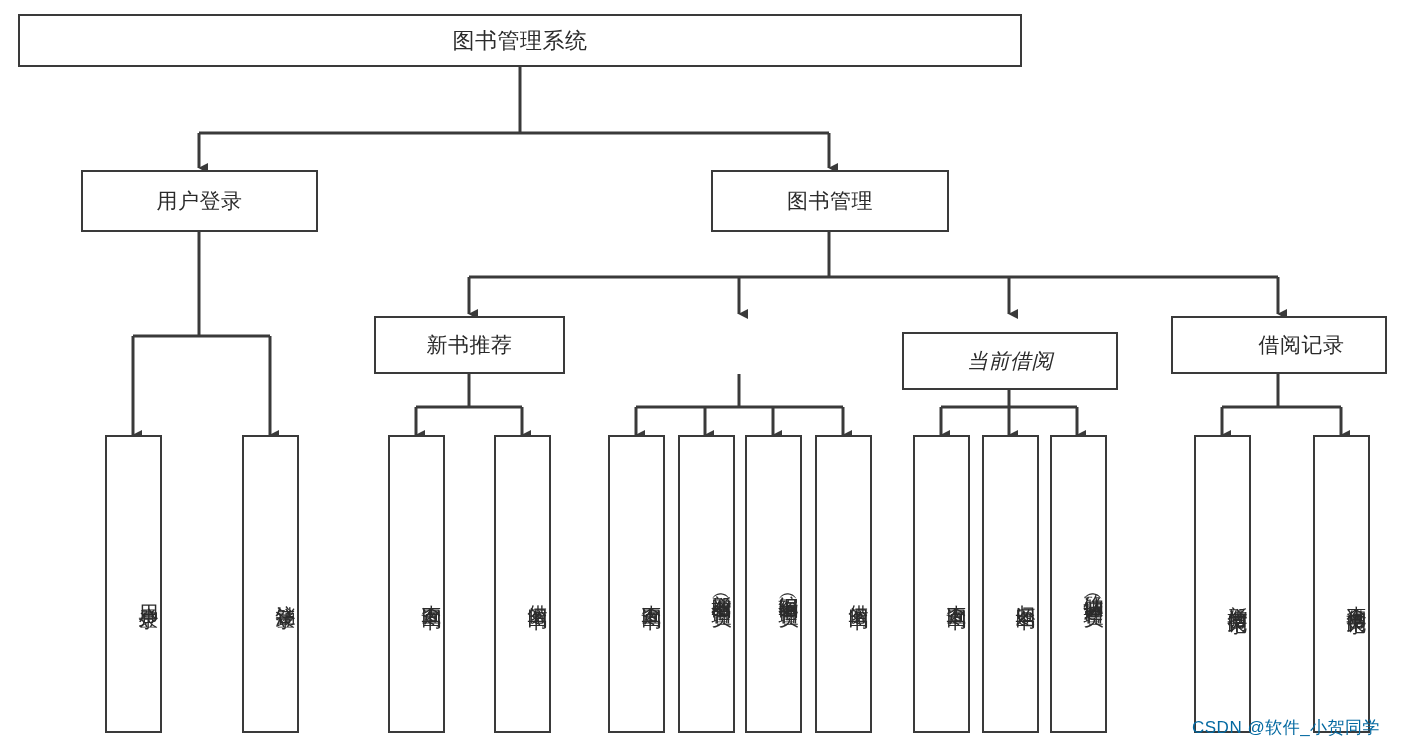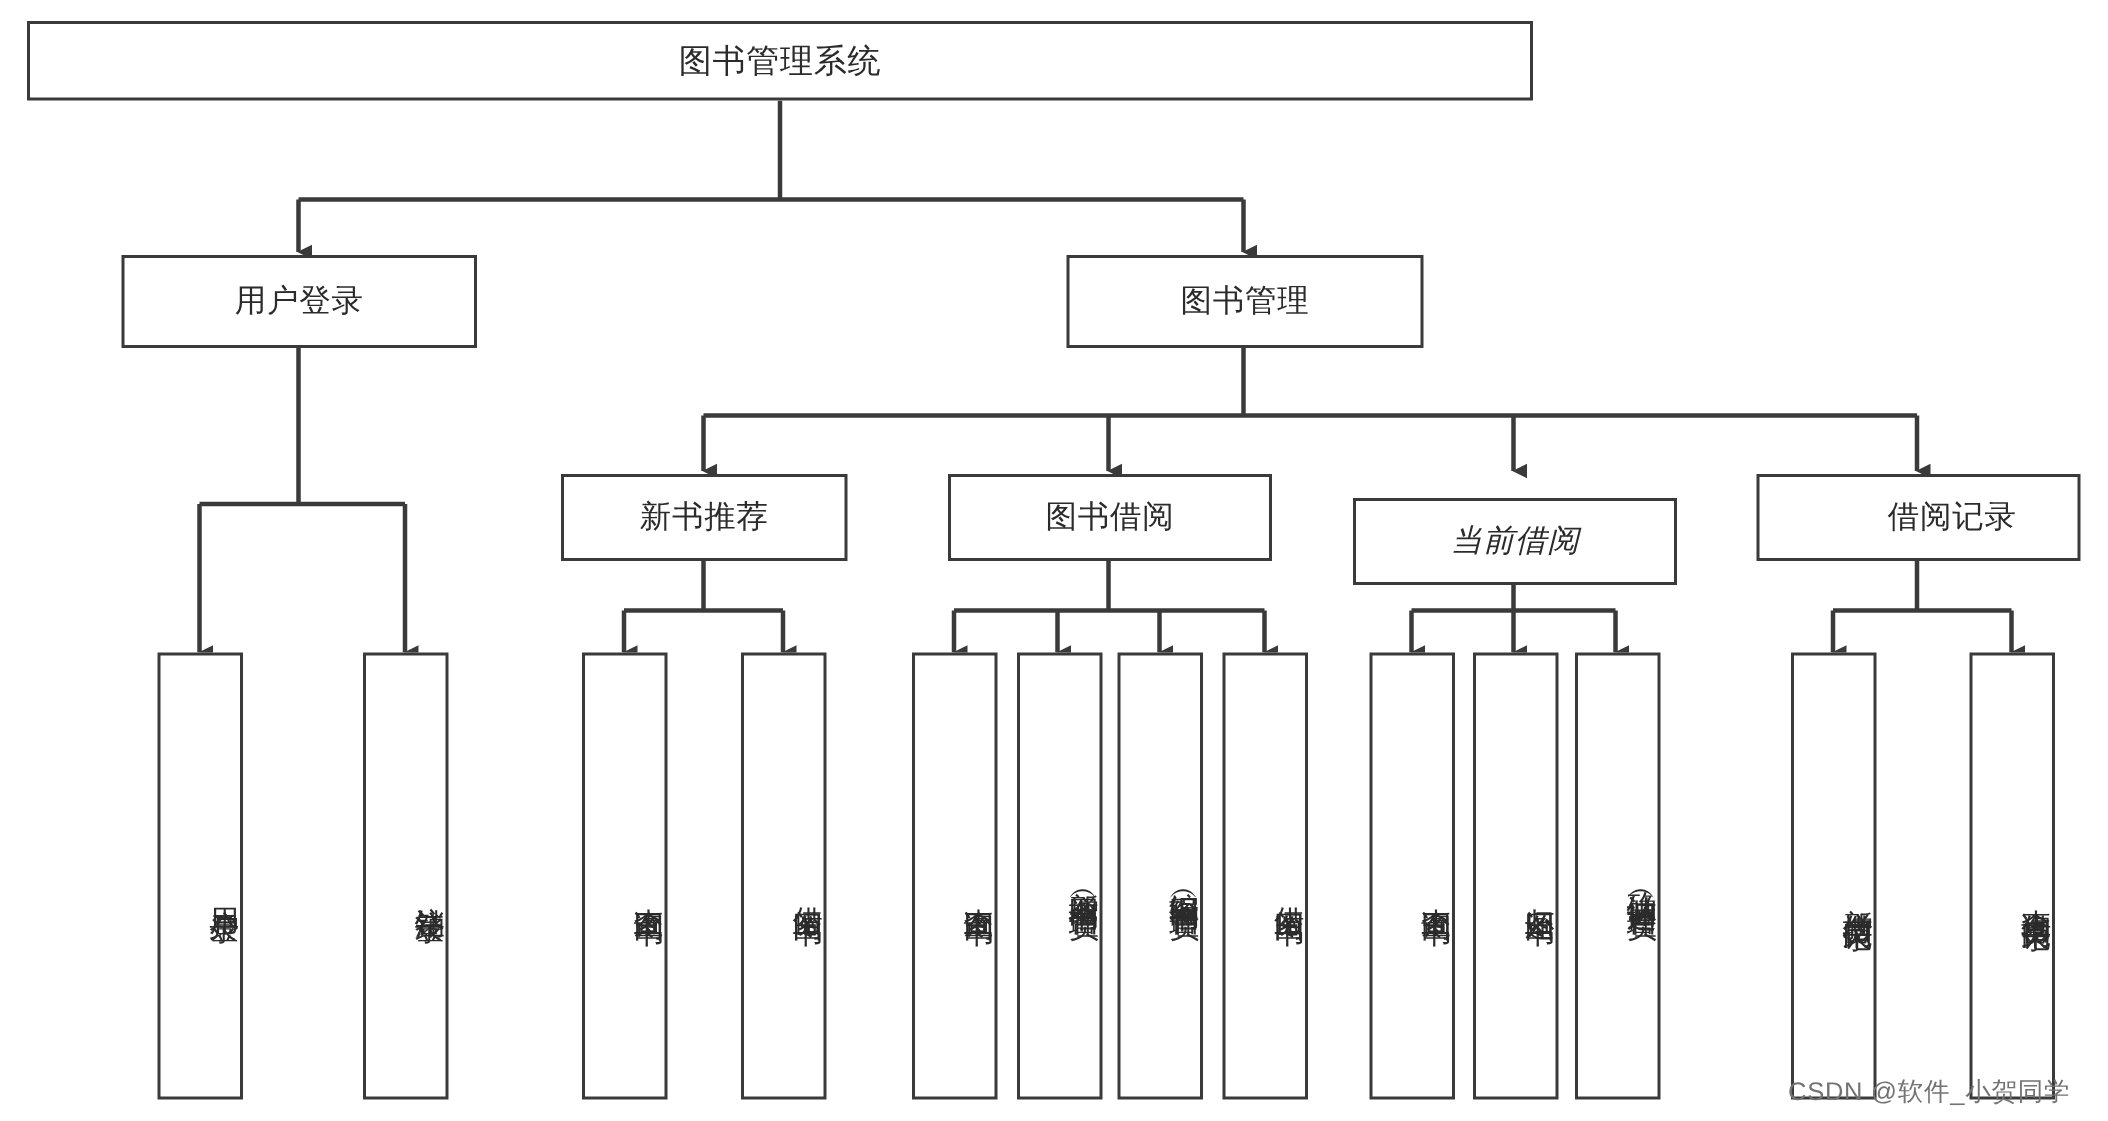--- a/index.html
+++ b/index.html
@@ -51,21 +51,21 @@
     text-orientation: upright;
     font-size: 20px;
     letter-spacing: 2px;
     align-items: flex-start;
     justify-content: center;
     padding-top: 18px;
   }
   .watermark {
     position: absolute;
     font-size: 17px;
-    color: #737373;
+    color: #0369a1;
     letter-spacing: 0.5px;
     white-space: nowrap;
     font-family: "Liberation Sans", "DejaVu Sans", sans-serif;
   }
 </style>
 </head>
 <body>
 
 <div id="canvas">
 
@@ -122,21 +122,20 @@
   </svg>
 
   <div class="node horiz root" style="left:18px; top:14px; width:1004px; height:53px;">图书管理系统</div>
 
   <div class="node horiz" style="left:81px; top:170px; width:237px; height:62px;">用户登录</div>
 
   <div class="node horiz" style="left:711px; top:170px; width:238px; height:62px;text-align:right;">图书管理</div>
 
   <div class="node horiz" style="left:374px; top:316px; width:191px; height:58px;">新书推荐</div>
 
-  <div class="node horiz" style="left:632px; top:316px; width:216px; height:58px;">图书借阅</div>
 
   <div class="node horiz" style="left:902px; top:332px; width:216px; height:58px;font-style:italic;">当前借阅</div>
 
   <div class="node horiz" style="left:1171px; top:316px; width:216px; height:58px;padding-left:45px;">借阅记录</div>
 
   <div class="node vert" style="left:105px; top:435px; width:57px; height:298px;">用户登录</div>
 
   <div class="node vert" style="left:242px; top:435px; width:57px; height:298px;">注销登录</div>
 
   <div class="node vert" style="left:388px; top:435px; width:57px; height:298px;">查询图书</div>

